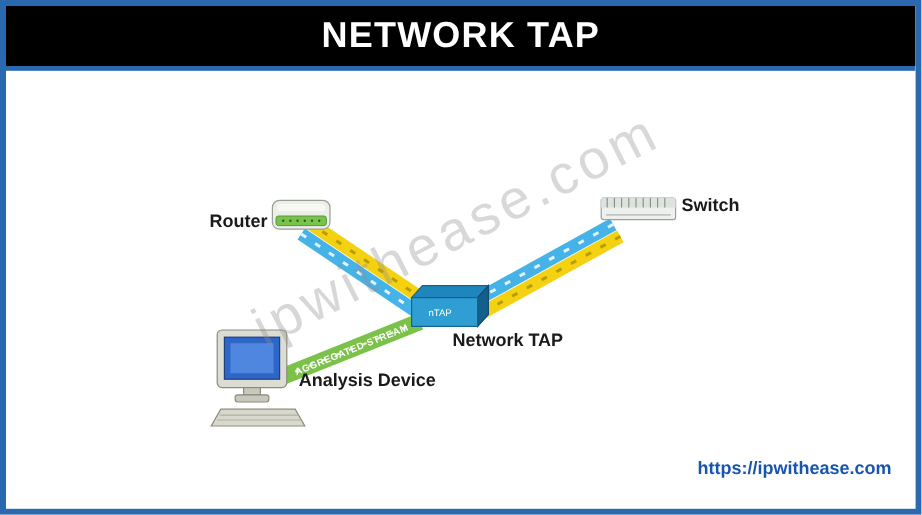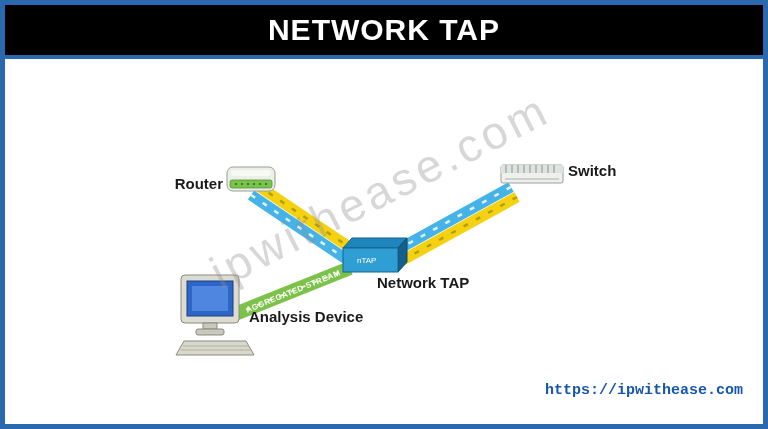--- a/index.html
+++ b/index.html
@@ -15,21 +15,21 @@
   }
   .header-strip{height:4px;background:#2a69b0;}
   .diagram-wrap{position:relative;width:758px;height:354px;}
   svg{display:block;font-family:"Liberation Sans",sans-serif;}
   .device-label{font-size:15px;font-weight:bold;fill:#1a1a1a;}
   .tap-face-label{font-size:8px;fill:#ffffff;}
   .stream-label{font-size:8px;font-weight:bold;fill:#ffffff;letter-spacing:.5px;}
   .watermark-text{font-size:46px;fill:#8f8f8f;opacity:.35;letter-spacing:4px;}
   .footer-link{
     position:absolute;right:20px;bottom:14px;
-    color:#1856ae;font-size:15px;font-weight:bold;text-decoration:none;font-family:Liberation Mono, monospace;
+    color:#1856ae;font-size:15px;font-weight:bold;text-decoration:none;
   }
 </style>
 </head>
 <body>
 
 <div class="frame">
 
   <div class="header">
     <div class="header-title">NETWORK TAP</div>
   </div>

